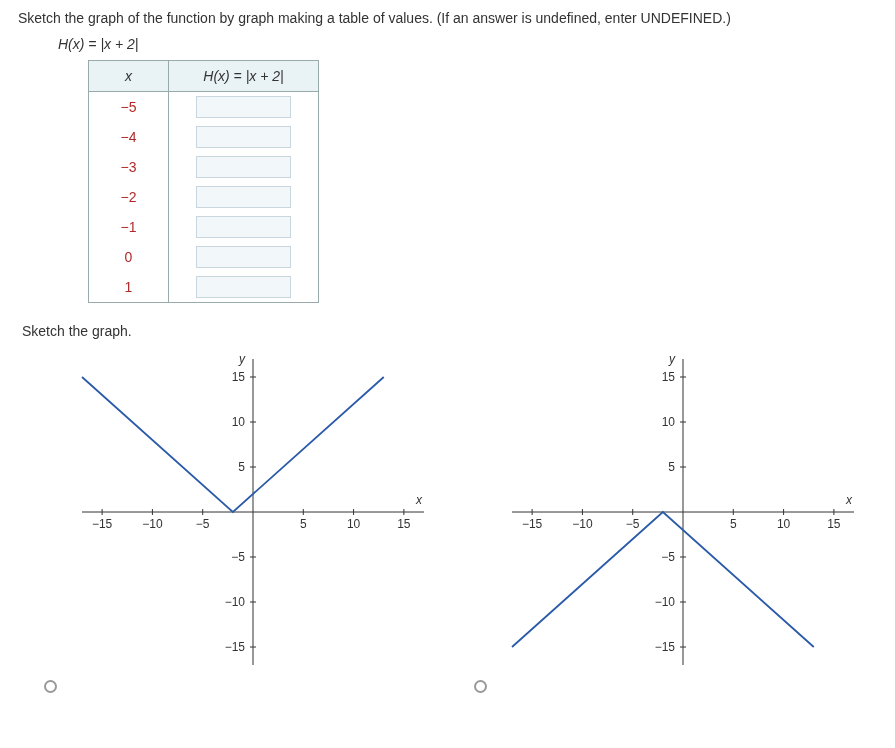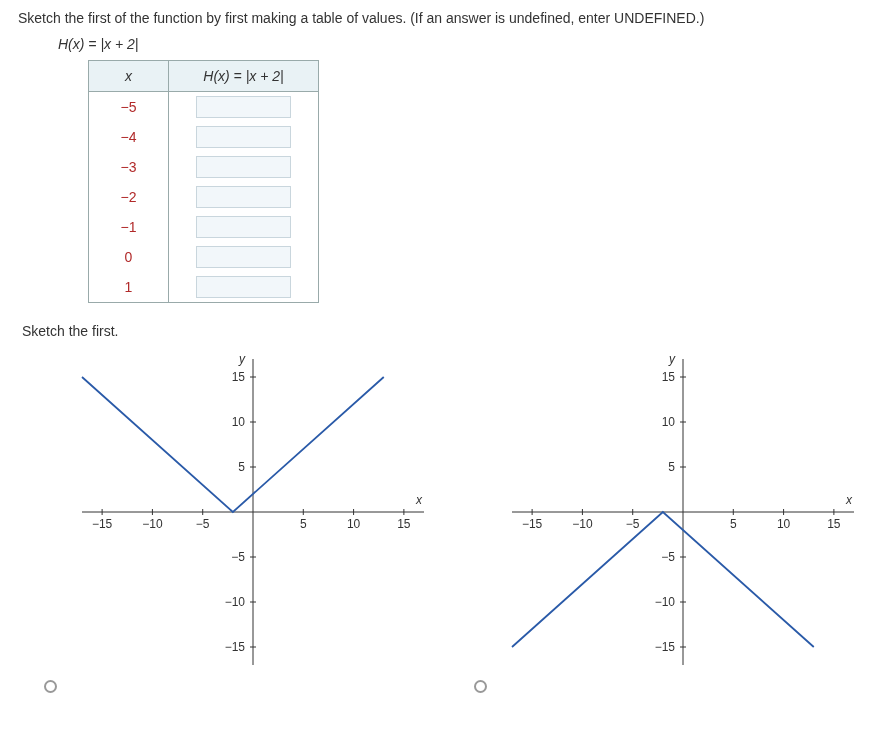--- a/index.html
+++ b/index.html
@@ -73,21 +73,21 @@
       font-size: 12px;
       fill: #333;
     }
     svg .axis { stroke: #333; stroke-width: 1; }
     svg .curve { stroke: #2a5aa8; stroke-width: 1.8; fill: none; }
     svg .tick { stroke: #333; stroke-width: 1; }
   </style>
 </head>
 <body>
 
-<div class="instruction">Sketch the first of the function by first making a table of values. (If an answer is undefined, enter UNDEFINED.)</div>
+<div class="instruction">Sketch the graph of the function by graph making a table of values. (If an answer is undefined, enter UNDEFINED.)</div>
 
 <div class="formula">H(x) = |x + 2|</div>
 
 <table class="fn-table">
   <thead>
     <tr>
       <th>x</th>
       <th>H(x) = |x + 2|</th>
     </tr>
   </thead>
@@ -116,21 +116,21 @@
       <td>0</td>
       <td><input class="ans-input" value="" style=""></td>
     </tr>
     <tr>
       <td>1</td>
       <td><input class="ans-input" value="" style=""></td>
     </tr>
   </tbody>
 </table>
 
-<div class="sub-heading">Sketch the first.</div>
+<div class="sub-heading">Sketch the graph.</div>
 
 <div class="plots-row">
   <div class="plot-wrap">
     <svg id="chart0" width="390" height="340">
         <line x1="34" y1="167" x2="376" y2="167" class="axis"></line>
         <line x1="205" y1="320" x2="205" y2="14" class="axis"></line>
         <line x1="54.11764705882353" y1="164" x2="54.11764705882353" y2="170" class="tick"></line>
         <text x="54.11764705882353" y="183" text-anchor="middle">−15</text>
         <line x1="104.41176470588235" y1="164" x2="104.41176470588235" y2="170" class="tick"></line>
         <text x="104.41176470588235" y="183" text-anchor="middle">−10</text>

